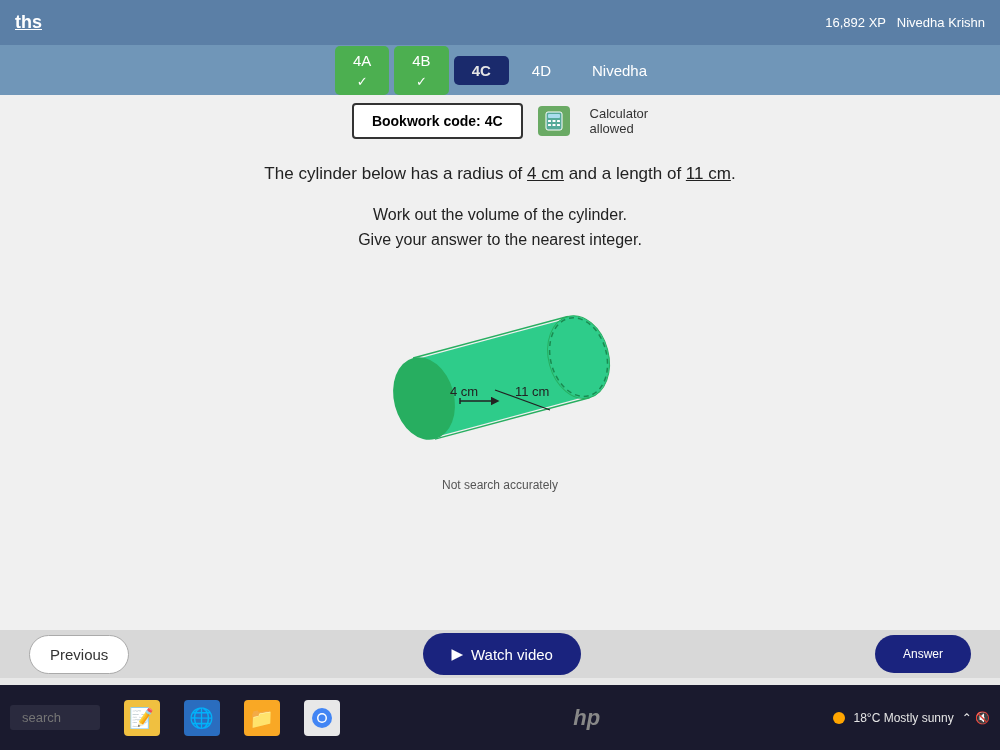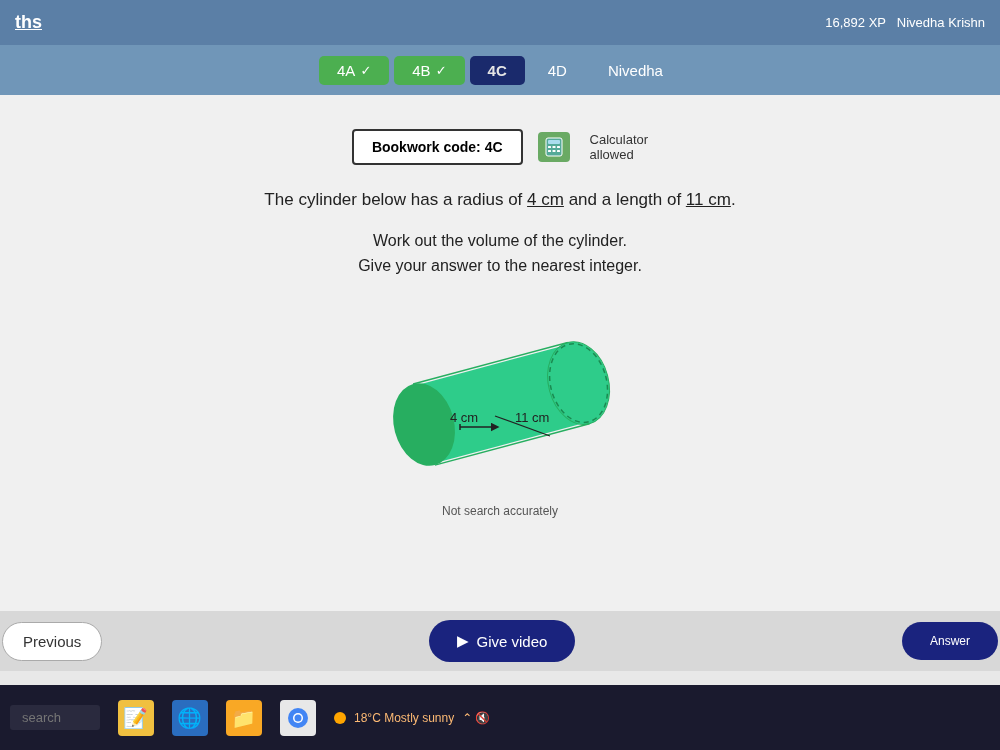--- a/index.html
+++ b/index.html
@@ -48,20 +48,21 @@
       font-size: 15px;
       cursor: pointer;
       color: white;
       display: flex;
       align-items: center;
       gap: 5px;
     }
     .tab.completed {
       background: #4caf50;
       color: white;
+      flex-direction: column;
     }
     .tab.active {
       background: #1a2a6c;
       color: #e5e5e5;
       font-weight: bold;
     }
     .tab.inactive {
       background: transparent;
       color: white;
     }
@@ -69,21 +70,21 @@
       font-size: 13px;
     }
 
     
     .main-content {
       background: #f0f0f0;
       min-height: 560px;
       display: flex;
       flex-direction: column;
       align-items: center;
-      padding: 34px 20px;
+      padding: 8px 20px;
     }
 
     
     .bookwork-row {
       display: flex;
       align-items: center;
       gap: 15px;
       margin-bottom: 22px;
     }
     .bookwork-code {
@@ -146,29 +147,29 @@
     }
     .not-drawn {
       font-size: 12px;
       color: #555;
       margin-top: 5px;
     }
 
     
     .bottom-bar {
       position: absolute;
-      bottom: 79px;
+      bottom: 72px;
       left: 0;
       right: 0;
-      height: 60px;
+      height: 48px;
       background: #d8d8d8;
       display: flex;
       align-items: center;
       justify-content: space-between;
-      padding: 0 2px;
+      padding: 0 29px;
     }
     .prev-button {
       background: white;
       border: 1px solid #aaa;
       padding: 10px 20px;
       border-radius: 20px;
       font-size: 15px;
       cursor: pointer;
       color: #333;
     }
@@ -198,21 +199,21 @@
     .taskbar {
       position: absolute;
       bottom: 0;
       left: 0;
       right: 0;
       height: 65px;
       background: #1a1a2e;
       display: flex;
       align-items: center;
       padding: 0 10px;
-      gap: 18px;
+      gap: 24px;
     }
     .taskbar-search {
       background: #2a2a3e;
       color: #aaa;
       border: none;
       padding: 5px 12px;
       border-radius: 3px;
       font-size: 13px;
       width: 90px;
     }
@@ -235,21 +236,21 @@
     .hp-logo {
       color: #888;
       font-size: 22px;
       font-style: italic;
       font-weight: bold;
     }
     .taskbar-right {
       display: flex;
       align-items: center;
       gap: 8px;
-      color: #fdba74;
+      color: #e5e5e5;
       font-size: 12px;
     }
     .weather-dot {
       width: 12px;
       height: 12px;
       background: orange;
       border-radius: 50%;
       display: inline-block;
     }
   </style>
@@ -347,35 +348,38 @@
     </svg>
     <div class="not-drawn">Not search accurately</div>
   </div>
 
 </div>
 
 <div class="bottom-bar">
   <button class="prev-button">Previous</button>
   <button class="watch-video-button">
     <span>▶</span>
-    <span>Give video</span>
+    <span>Watch video</span>
   </button>
   <button class="answer-button">Answer</button>
 </div>
 
 <div class="taskbar">
   <input class="taskbar-search" type="text" placeholder="search" style="">
   <div class="taskbar-icon" style="background:#f0c040; color:#333;">📝</div>
   <div class="taskbar-icon" style="background:#2a6dbf; color:white;">🌐</div>
   <div class="taskbar-icon" style="background:#f9a825; color:#333;">📁</div>
   <div class="taskbar-icon" style="background:#e8e8e8; color:#333;">
     <svg width="22" height="22" viewBox="0 0 22 22">
         <circle cx="11" cy="11" r="10" fill="#4285f4"></circle>
         <circle cx="11" cy="11" r="5" fill="white"></circle>
         <circle cx="11" cy="11" r="3.5" fill="#4285f4"></circle>
       </svg>
   </div>
+  <div class="taskbar-center">
+    <span class="hp-logo">hp</span>
+  </div>
   <div class="taskbar-right">
     <span class="weather-dot"></span>
     <span>18°C  Mostly sunny</span>
     <span>⌃ 🔇</span>
   </div>
 </div>
 
 </body></html>

